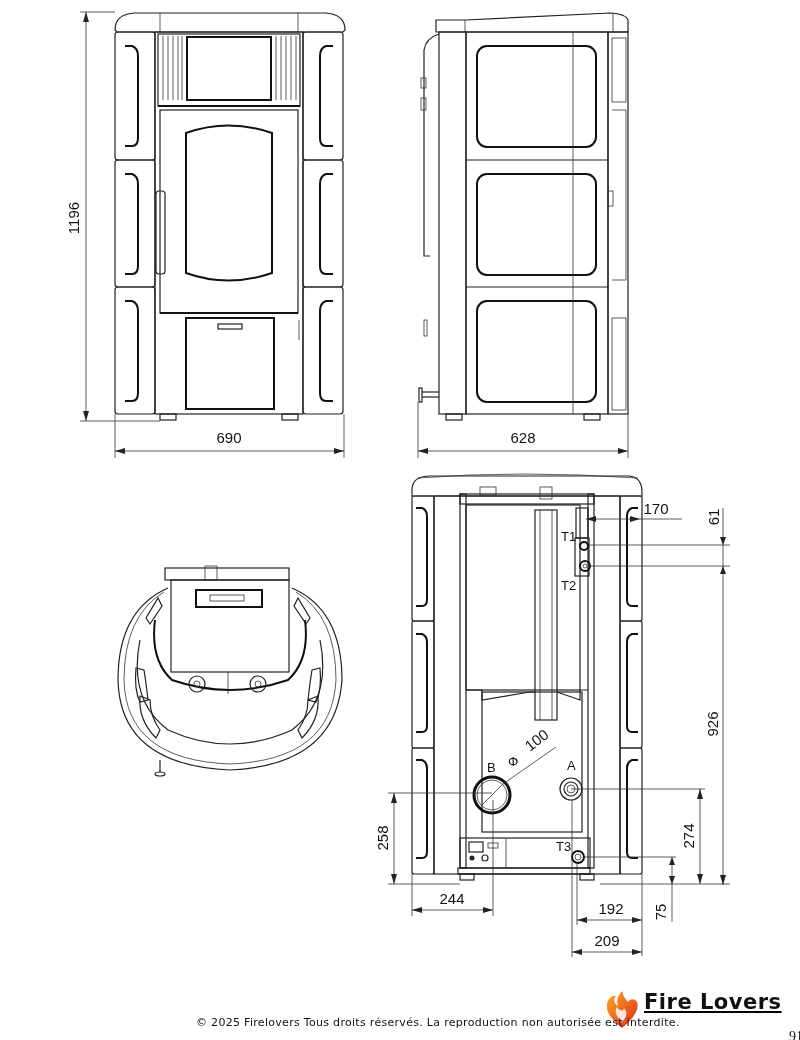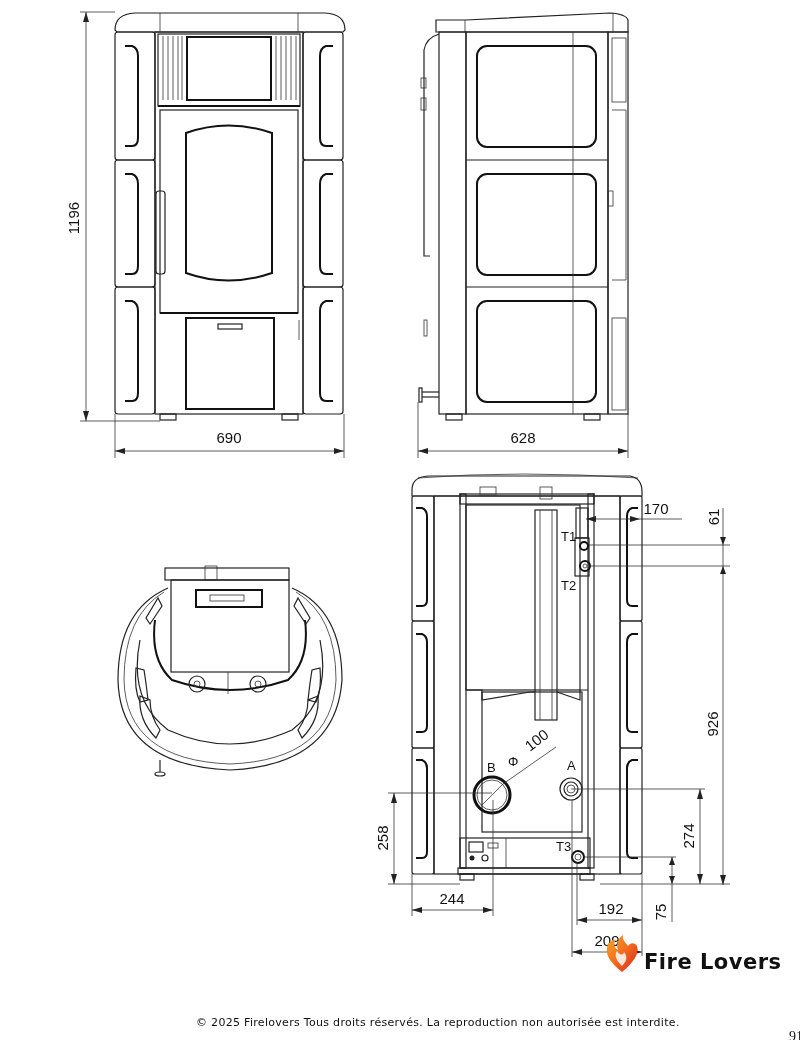--- a/index.html
+++ b/index.html
@@ -4,21 +4,21 @@
 <style>
   html,body{margin:0;padding:0;background:#ffffff;}
   body{width:800px;height:1040px;position:relative;overflow:hidden;font-family:"Liberation Sans",sans-serif;}
   svg{position:absolute;left:0;top:0;}
   .dim{font-family:"Liberation Sans",sans-serif;font-size:15px;fill:#111;}
   .lbl{font-family:"Liberation Sans",sans-serif;font-size:13px;fill:#111;}
   .ln{stroke:#222;fill:none;stroke-width:1.2;}
   .thin{stroke:#333;fill:none;stroke-width:0.8;}
   .thick{stroke:#111;fill:none;stroke-width:2;}
   .dl{stroke:#333;stroke-width:0.8;fill:none;}
-  .brand{position:absolute;left:604px;top:934px;height:40px;display:flex;align-items:flex-end;}
+  .brand{position:absolute;left:604px;top:990px;height:40px;display:flex;align-items:flex-start;text-decoration:underline;}
   .brand-name{font-family:"DejaVu Sans",sans-serif;font-weight:bold;font-size:21px;color:#111;margin-left:4px;letter-spacing:0.5px;}
   .copyright{position:absolute;left:196px;top:1016px;font-family:"DejaVu Sans",sans-serif;font-size:11px;color:#111;white-space:nowrap;letter-spacing:0.3px;}
   .pagenum{position:absolute;left:789px;top:1029px;font-family:Liberation Serif, serif;font-size:14px;color:#111;}
 </style>
 </head>
 <body>
 
 <svg width="800" height="1040" viewBox="0 0 800 1040">
 
   <g>

